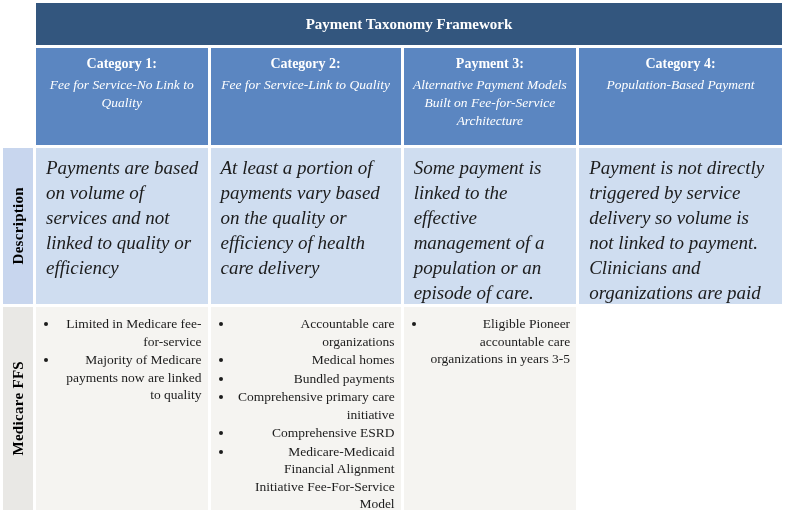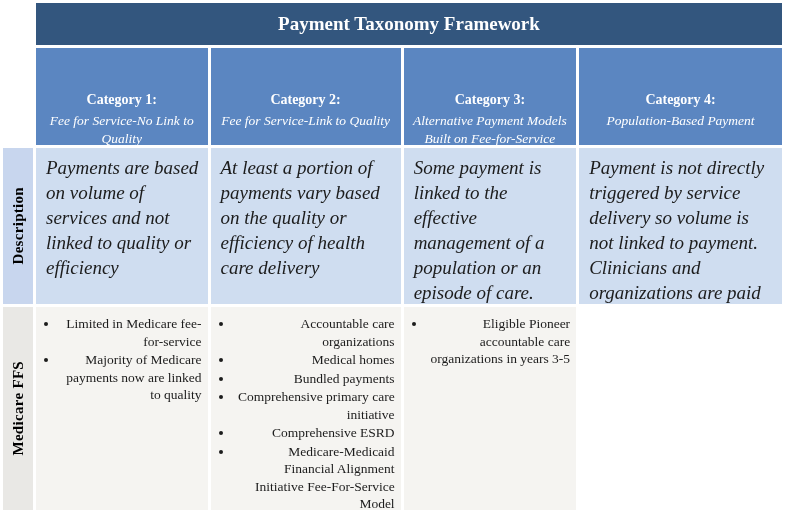--- a/index.html
+++ b/index.html
@@ -28,29 +28,29 @@
     gap:3px;
     background:#ffffff;
   }
   .cell{box-sizing:border-box;overflow:hidden;}
   .corner{background:#ffffff;}
   .main-header{
     grid-column:2 / 6;
     background:var(--header-bg);
     color:var(--text-white);
     display:flex;align-items:center;justify-content:center;
-    font-weight:bold;font-size:19px;
+    font-weight:bold;font-size:15px;
   }
   .category{
     background:var(--category-bg);
     color:var(--text-white);
     text-align:center;
     padding:7px 8px 0 8px;
   }
-  .category .cat-label{font-weight:bold;font-size:14px;line-height:1.35;margin-top:36px;}
+  .category .cat-label{font-weight:bold;font-size:14px;line-height:1.35;}
   .category .cat-subtitle{font-style:italic;font-size:13.5px;line-height:1.35;margin-top:2px;}
   .vlabel{
     display:flex;align-items:center;justify-content:center;
     font-weight:bold;font-size:15px;
     color:#000000;
   }
   .vlabel .vtext{
     writing-mode:vertical-rl;
     transform:rotate(180deg);
     white-space:nowrap;
@@ -90,21 +90,21 @@
 
     <div class="cell category">
       <div class="cat-label">Category 1:</div>
       <div class="cat-subtitle">Fee for Service-No Link to Quality</div>
     </div>
     <div class="cell category">
       <div class="cat-label">Category 2:</div>
       <div class="cat-subtitle">Fee for Service-Link to Quality</div>
     </div>
     <div class="cell category">
-      <div class="cat-label">Category 3:</div>
+      <div class="cat-label">Payment 3:</div>
       <div class="cat-subtitle">Alternative Payment Models Built on Fee-for-Service Architecture</div>
     </div>
     <div class="cell category">
       <div class="cat-label">Category 4:</div>
       <div class="cat-subtitle">Population-Based Payment</div>
     </div>
 
     <div class="cell vlabel desc-label">
       <span class="vtext">Description</span>
     </div>

